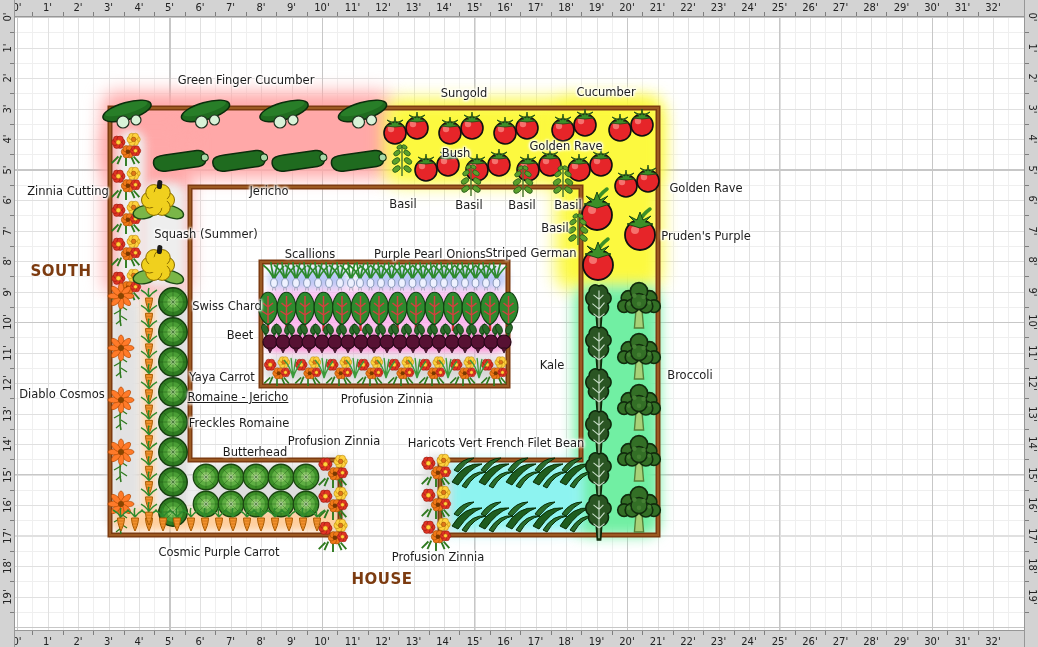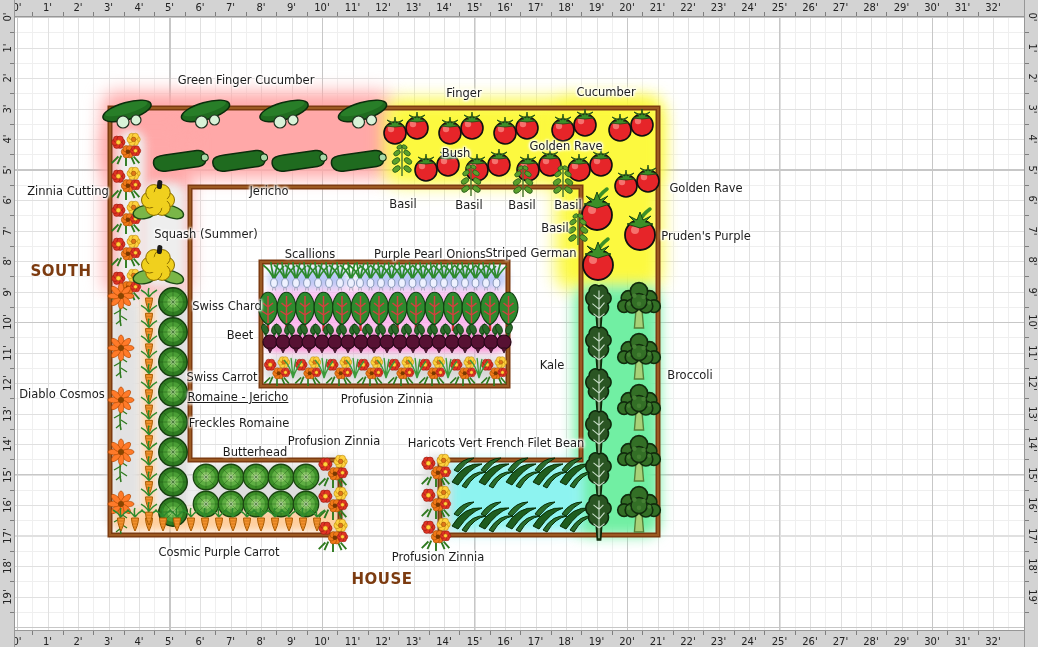--- a/index.html
+++ b/index.html
@@ -803,41 +803,41 @@
           <title>Broccoli</title>
         </use>
         <use href="#p-broccoli" xlink:href="#p-broccoli" transform="translate(639,509) scale(1.15)">
           <title>Broccoli</title>
         </use>
       </g>
   </svg>
 
   <div id="label-layer">
       <div class="plant-label" style="left: 246px; top: 80px;">Green Finger Cucumber</div>
-      <div class="plant-label" style="left: 464px; top: 93px;">Finger</div>
+      <div class="plant-label" style="left: 464px; top: 93px;">Sungold</div>
       <div class="plant-label" style="left: 606px; top: 92px;">Cucumber</div>
       <div class="plant-label" style="left: 456px; top: 153px;">Bush</div>
       <div class="plant-label" style="left: 566px; top: 146px;">Golden Rave</div>
       <div class="plant-label" style="left: 68px; top: 191px;">Zinnia Cutting</div>
       <div class="plant-label" style="left: 269px; top: 191px;">Jericho</div>
       <div class="plant-label" style="left: 403px; top: 204px;">Basil</div>
       <div class="plant-label" style="left: 469px; top: 205px;">Basil</div>
       <div class="plant-label" style="left: 522px; top: 205px;">Basil</div>
       <div class="plant-label" style="left: 568px; top: 205px;">Basil</div>
       <div class="plant-label" style="left: 555px; top: 228px;">Basil</div>
       <div class="plant-label" style="left: 206px; top: 234px;">Squash (Summer)</div>
       <div class="plant-label" style="left: 706px; top: 188px;">Golden Rave</div>
       <div class="plant-label" style="left: 706px; top: 236px;">Pruden's Purple</div>
       <div class="plant-label" style="left: 310px; top: 254px;">Scallions</div>
       <div class="plant-label" style="left: 430px; top: 254px;">Purple Pearl Onions</div>
       <div class="plant-label" style="left: 531px; top: 253px;">Striped German</div>
       <div class="dir-label" style="left: 61px; top: 271px;">SOUTH</div>
       <div class="plant-label" style="left: 227px; top: 306px;">Swiss Chard</div>
       <div class="plant-label" style="left: 240px; top: 335px;">Beet</div>
-      <div class="plant-label" style="left: 222px; top: 377px;">Swiss Carrot</div>
+      <div class="plant-label" style="left: 222px; top: 377px;">Yaya Carrot</div>
       <div class="plant-label" style="left: 238px; top: 397px; text-decoration: underline;">Romaine - Jericho</div>
       <div class="plant-label" style="left: 387px; top: 399px;">Profusion Zinnia</div>
       <div class="plant-label" style="left: 552px; top: 365px;">Kale</div>
       <div class="plant-label" style="left: 690px; top: 375px;">Broccoli</div>
       <div class="plant-label" style="left: 62px; top: 394px;">Diablo Cosmos</div>
       <div class="plant-label" style="left: 239px; top: 423px;">Freckles Romaine</div>
       <div class="plant-label" style="left: 334px; top: 441px;">Profusion Zinnia</div>
       <div class="plant-label" style="left: 255px; top: 452px;">Butterhead</div>
       <div class="plant-label" style="left: 496px; top: 443px;">Haricots Vert French Filet Bean</div>
       <div class="plant-label" style="left: 219px; top: 552px;">Cosmic Purple Carrot</div>

